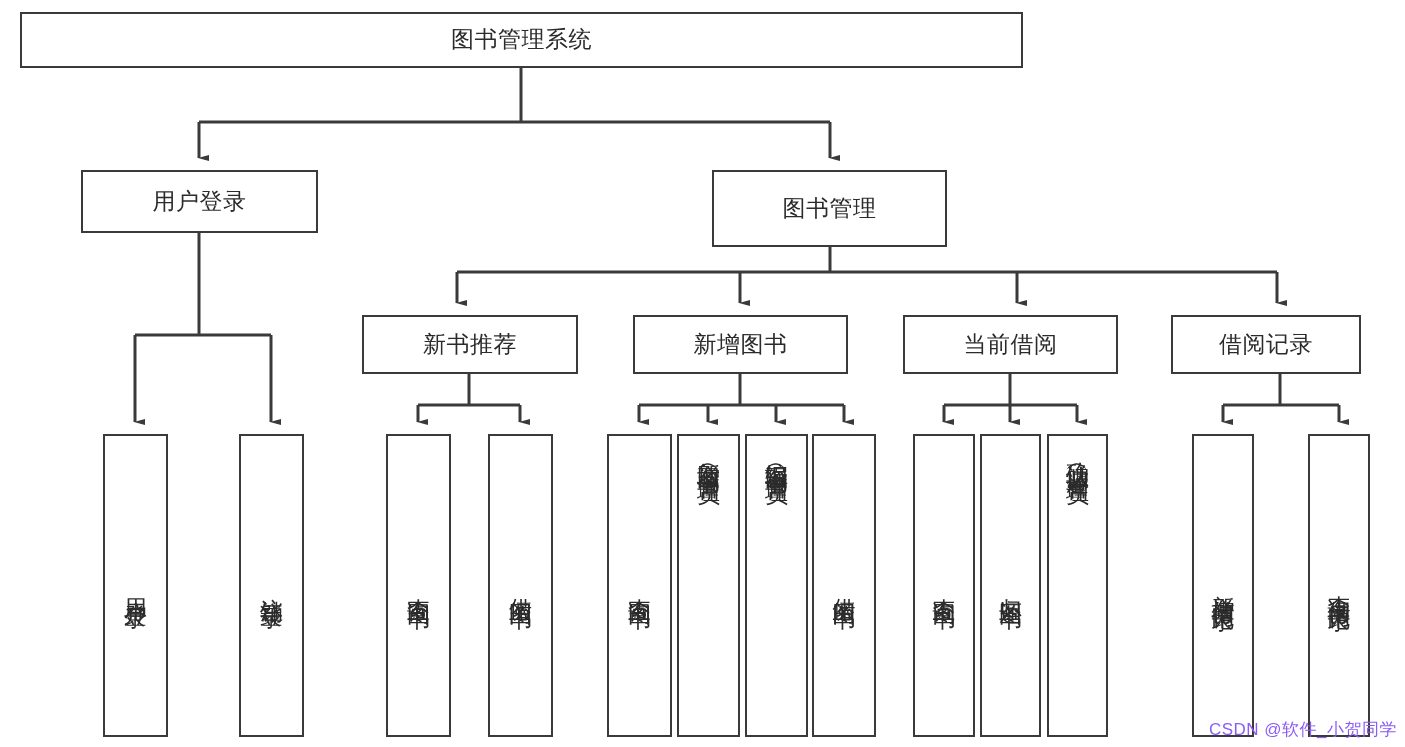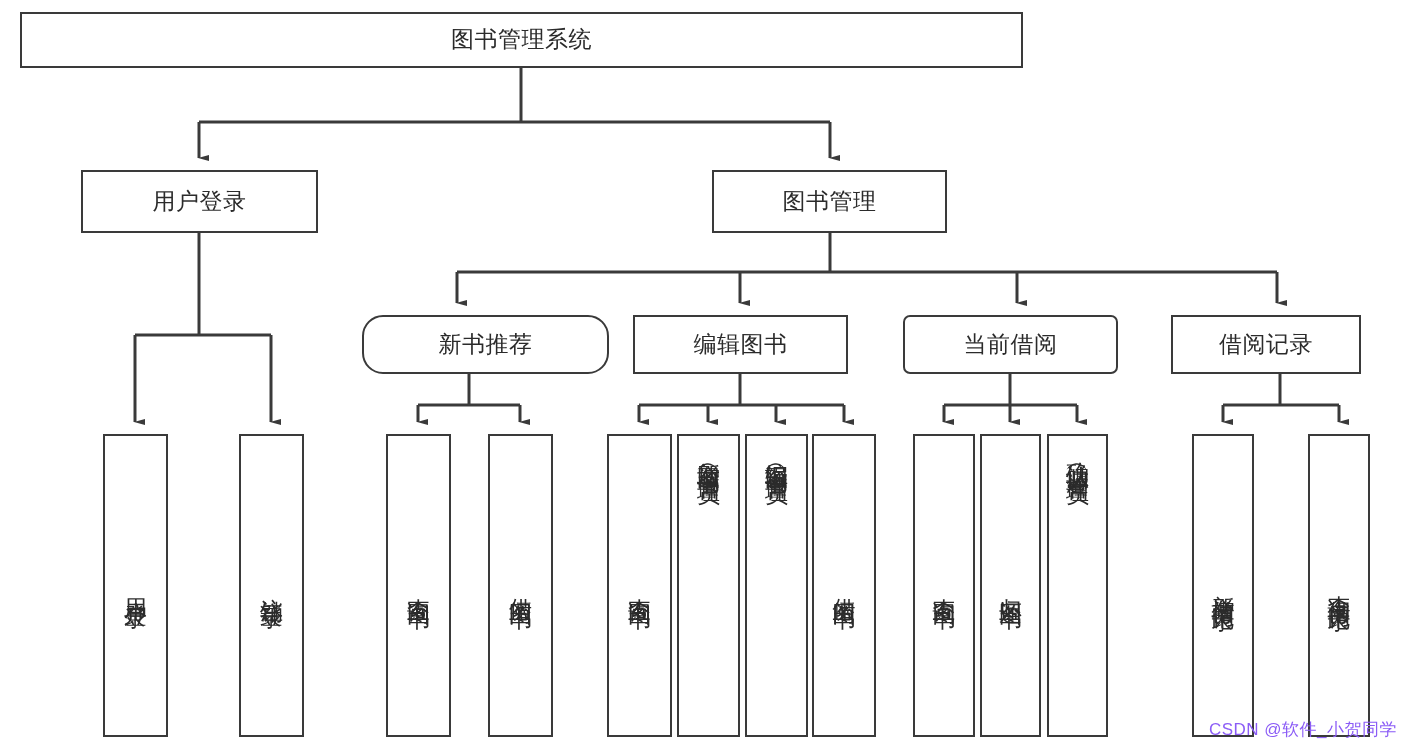--- a/index.html
+++ b/index.html
@@ -132,31 +132,31 @@
     </g>
   </svg>
 
   <div class="node horiz root" style="left:20px; top:12px; width:1003px; height:56px;">
     <span class="label">图书管理系统</span>
   </div>
 
   <div class="node horiz" style="left:81px; top:170px; width:237px; height:63px;">
     <span class="label">用户登录</span>
   </div>
-  <div class="node horiz" style="left:712px; top:170px; width:235px; height:63px;">
+  <div class="node horiz" style="left:712px; top:170px; width:235px; height:77px;">
     <span class="label">图书管理</span>
   </div>
 
-  <div class="node horiz" style="left:362px; top:315px; width:247px; height:59px;border-radius:21px;">
+  <div class="node horiz" style="left:362px; top:315px; width:216px; height:59px;">
     <span class="label">新书推荐</span>
   </div>
   <div class="node horiz" style="left:633px; top:315px; width:215px; height:59px;">
-    <span class="label">编辑图书</span>
-  </div>
-  <div class="node horiz" style="left:903px; top:315px; width:215px; height:59px;border-radius:7px;">
+    <span class="label">新增图书</span>
+  </div>
+  <div class="node horiz" style="left:903px; top:315px; width:215px; height:59px;">
     <span class="label">当前借阅</span>
   </div>
   <div class="node horiz" style="left:1171px; top:315px; width:190px; height:59px;">
     <span class="label">借阅记录</span>
   </div>
 
   <div class="node vert" style="left:103px; top:434px; width:65px; height:303px;">
     <span class="label">用户登录</span>
   </div>
   <div class="node vert" style="left:239px; top:434px; width:65px; height:303px;">

